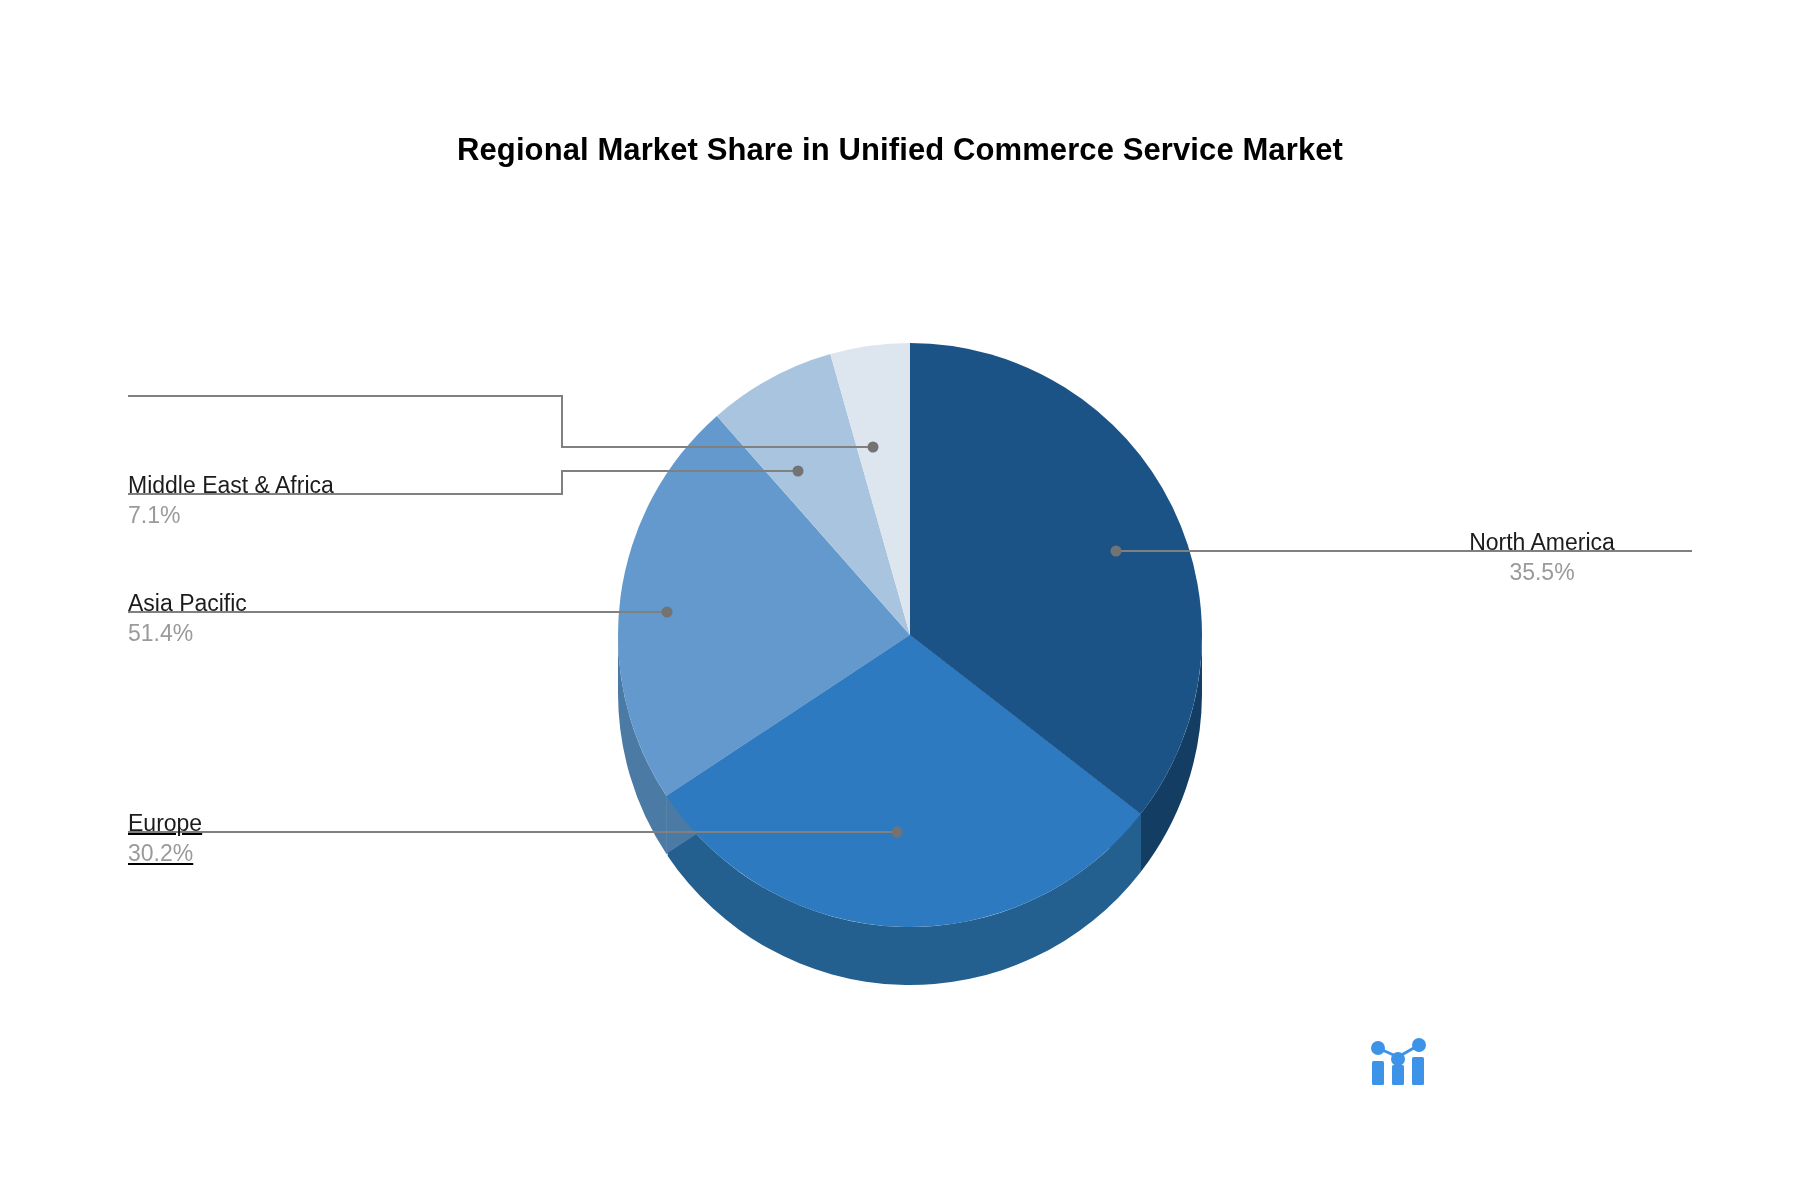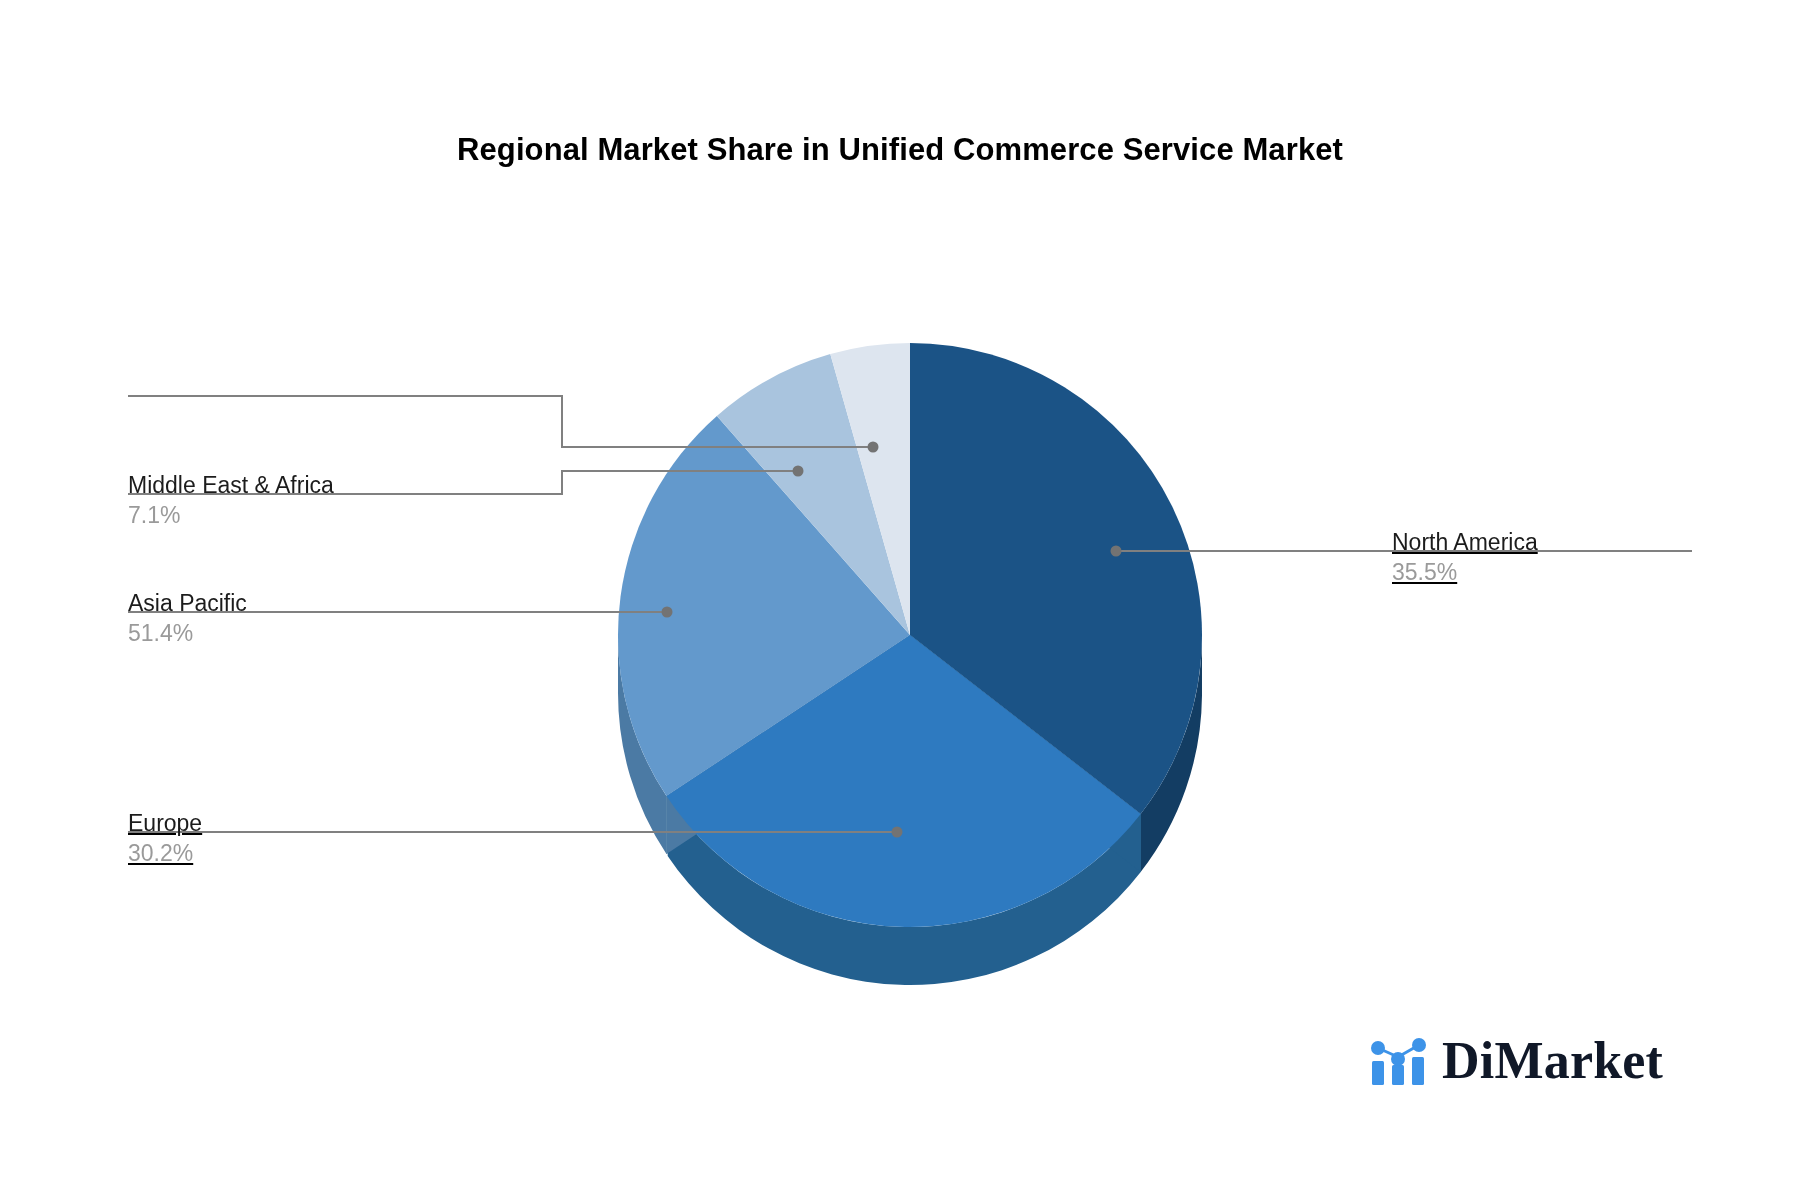--- a/index.html
+++ b/index.html
@@ -52,21 +52,21 @@
     color: #1c1c1c;
     white-space: nowrap;
     line-height: 30px;
   }
   .label-value {
     font-size: 23px;
     color: #9a9a9a;
     white-space: nowrap;
     line-height: 30px;
   }
-  .label-right { text-align: left; text-decoration: underline; }
+  .label-right { text-align: center; }
   .brand {
     position: absolute;
     left: 1370px;
     top: 1035px;
     display: flex;
     align-items: center;
     gap: 14px;
   }
   .brand-text {
     font-family: "Liberation Serif", serif;
@@ -147,16 +147,15 @@
     <svg width="58" height="52" viewBox="0 0 58 52">
       <line x1="8" y1="13" x2="28" y2="22" stroke="#3d93e8" stroke-width="3"></line>
       <line x1="28" y1="22" x2="49" y2="10" stroke="#3d93e8" stroke-width="3"></line>
       <rect x="2" y="26" width="12" height="24" rx="1.5" fill="#3d93e8"></rect>
       <rect x="22" y="30" width="12" height="20" rx="1.5" fill="#3d93e8"></rect>
       <rect x="42" y="22" width="12" height="28" rx="1.5" fill="#3d93e8"></rect>
       <circle cx="8" cy="13" r="7" fill="#3d93e8"></circle>
       <circle cx="28" cy="24" r="7" fill="#3d93e8"></circle>
       <circle cx="49" cy="10" r="7" fill="#3d93e8"></circle>
     </svg>
-    <span class="brand-text">DiMarket</span>
   </div>
 
 </div>
 
 </body></html>

